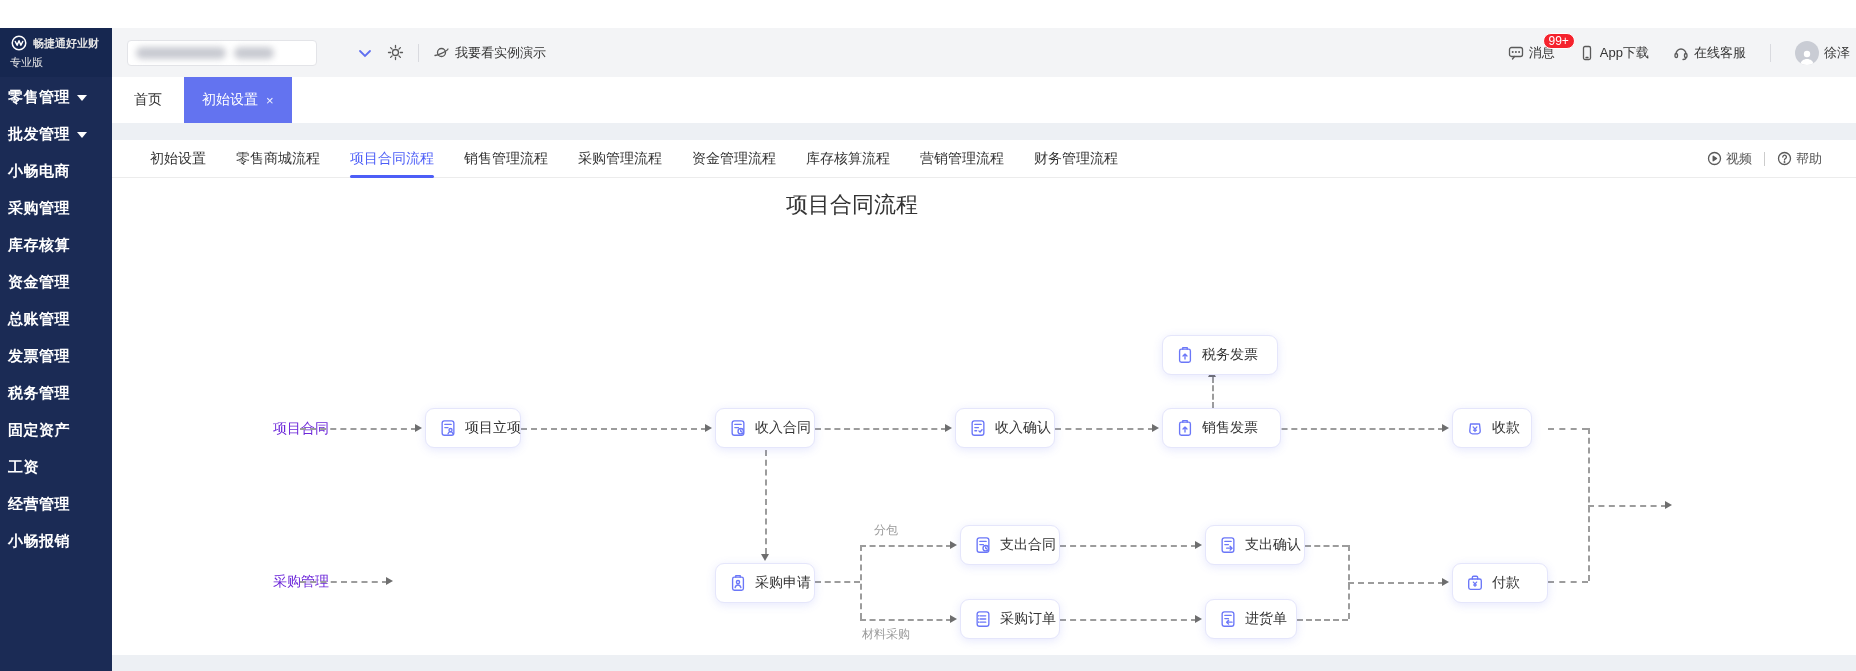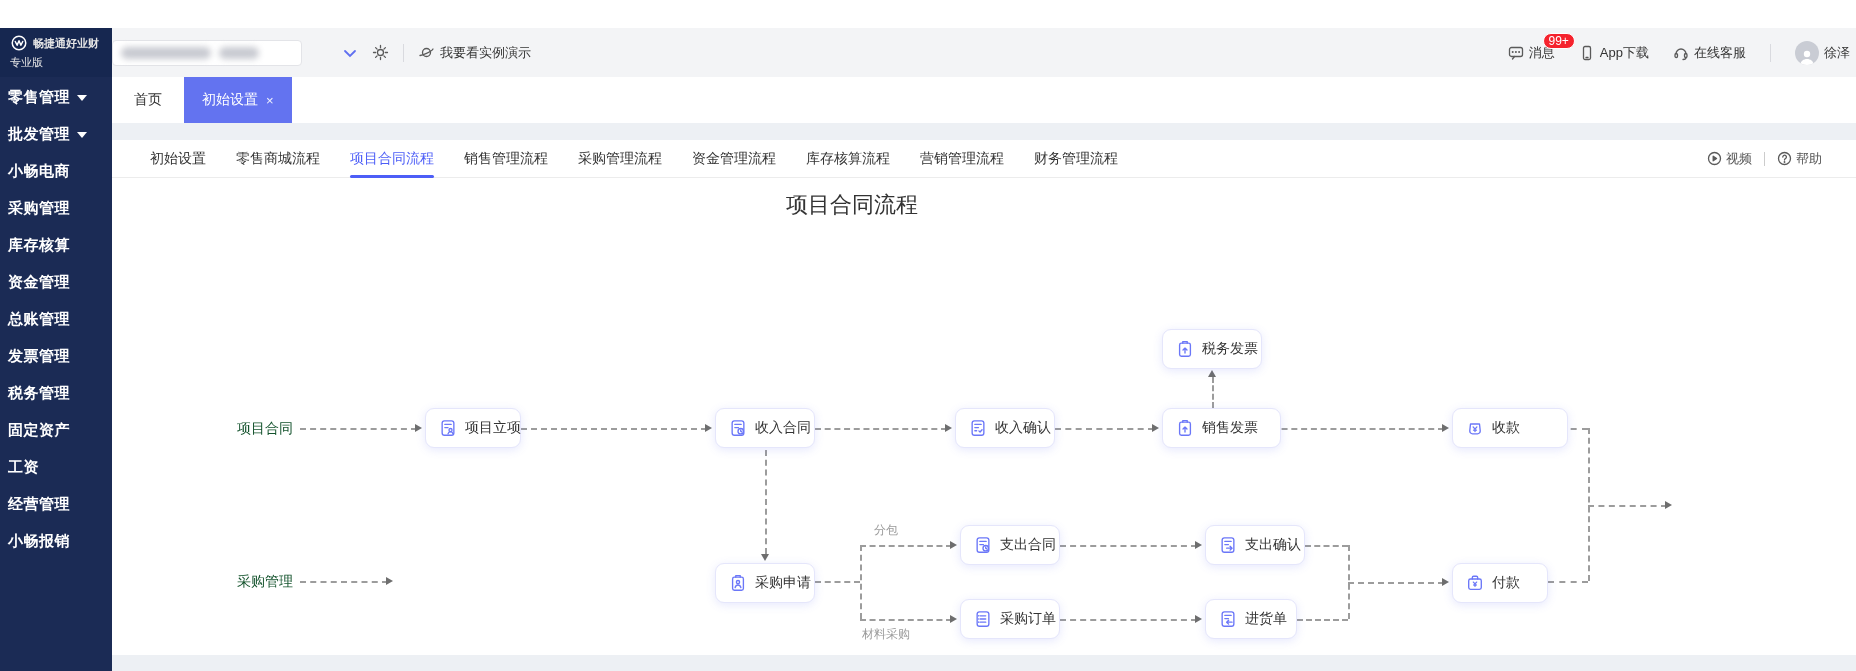--- a/index.html
+++ b/index.html
@@ -5,21 +5,21 @@
   * { margin:0; padding:0; box-sizing:border-box; }
   html,body { width:1856px; height:671px; overflow:hidden; background:#fff;
     font-family:"Liberation Sans","DejaVu Sans",sans-serif; }
 
   
   #app-header { position:absolute; left:0; top:28px; width:1856px; height:49px; background:#f3f4f6; display:flex; }
   #logo-block { width:112px; height:49px; background:#162750; color:#e5e5e5; flex:none; position:relative; }
   #logo-block .brand-row { display:flex; align-items:center; gap:5px; padding:6px 0 0 10px; }
   #logo-block .brand-name { font-size:11px; font-weight:bold; white-space:nowrap; }
   #logo-block .edition { font-size:11px; padding:3px 0 0 10px; }
-  .hdr-left { display:flex; align-items:center; padding-left:0; gap:14px; }
+  .hdr-left { display:flex; align-items:center; padding-left:15px; gap:14px; }
   #search-box { width:190px; height:26px; background:#fff; border:1px solid #e3e4e8; border-radius:4px; display:flex; align-items:center; padding:0 8px; }
   .blur-blob { height:12px; background:#c8cad1; border-radius:6px; filter:blur(3px); }
   .hdr-icon { display:inline-flex; align-items:center; }
   .divider { width:1px; height:18px; background:#d9dadf; }
   .hdr-text { font-size:13px; color:#333; }
   .hdr-right { margin-left:auto; display:flex; align-items:center; gap:24px; padding-right:6px; }
   .hitem { display:flex; align-items:center; gap:5px; font-size:13px; color:#333; position:relative; cursor:pointer; }
   .hbadge { position:absolute; top:-11px; right:-20px; background:#f5222d; color:#fff; font-size:12px; line-height:14px; padding:0 5px; border-radius:8px; border:1px solid #fff; }
   #avatar { width:24px; height:24px; border-radius:50%; background:#c9ccd4; overflow:hidden; display:inline-flex; align-items:flex-end; justify-content:center; }
   #username { font-size:13px; color:#333; max-width:40px; overflow:hidden; white-space:nowrap; }
@@ -42,21 +42,21 @@
   .ptab { font-size:14px; color:#333; cursor:pointer; position:relative; height:38px; display:flex; align-items:center; }
   .ptab.active { color:#4d5ef7; }
   .ptab.active::after { content:""; position:absolute; left:0; right:0; bottom:0; height:3px; background:#4d5ef7; border-radius:2px; }
   #tabs-right { margin-left:auto; display:flex; align-items:center; gap:8px; padding-right:34px; font-size:13px; color:#555; }
   #tabs-right .vdiv { width:1px; height:14px; background:#ccc; margin:0 4px; }
   #tabs-right .link { display:flex; align-items:center; gap:4px; cursor:pointer; }
 
   
   #canvas { position:relative; width:1744px; height:477px; background:#fff; }
   #flow-title { position:absolute; left:600px; top:12px; width:280px; text-align:center; font-size:22px; color:#333; font-weight:500; }
-  .row-label { position:absolute; font-size:14px; color:#14532d; font-weight:500; }
+  .row-label { position:absolute; font-size:14px; color:#6d28d9; font-weight:500;margin-left:36px; }
   .edge-label { position:absolute; font-size:12px; color:#9a9a9a; }
   .node { position:absolute; height:40px; background:#fff; border:1px solid #e5e6fb; border-radius:9px;
     box-shadow:0 2px 10px rgba(99,110,245,.16); display:flex; align-items:center; gap:8px; padding-left:13px; cursor:pointer; }
   .nlabel { font-size:14px; color:#333; font-weight:500; white-space:nowrap; }
   .nsvg { stroke:#6b77f8; fill:none; stroke-width:1.5; stroke-linecap:round; stroke-linejoin:round; flex:none; }
   .hl { position:absolute; height:0; border-top:2px dashed #9c9c9c; }
   .vl { position:absolute; width:0; border-left:2px dashed #9c9c9c; }
   .ar { position:absolute; width:0; height:0; border-left:7px solid #6e6e6e; border-top:4px solid transparent; border-bottom:4px solid transparent; }
   .au { position:absolute; width:0; height:0; border-bottom:7px solid #6e6e6e; border-left:4px solid transparent; border-right:4px solid transparent; }
   .ad { position:absolute; width:0; height:0; border-top:7px solid #6e6e6e; border-left:4px solid transparent; border-right:4px solid transparent; }
@@ -320,37 +320,37 @@
       <span class="nlabel">收入合同</span>
     </div>
     <div class="node" style="left:843px;top:230px;width:100px">
       <svg class="nsvg" width="18" height="18" viewBox="0 0 20 20">
           <rect x="3.5" y="2" width="13" height="16" rx="2.5"></rect>
           <path d="M6.5 6h7M6.5 9.5h4M6.5 13h2"></path>
           <path d="M11 13.2l1.3 1.3 2.2-2.5"></path>
         </svg>
       <span class="nlabel">收入确认</span>
     </div>
-    <div class="node" style="left:1050px;top:151px;width:100px">
+    <div class="node" style="left:1050px;top:157px;width:116px">
       <svg class="nsvg" width="18" height="18" viewBox="0 0 20 20">
           <rect x="4" y="3.5" width="12" height="14.5" rx="2"></rect>
           <path d="M7.5 3.5v-1.7h5v1.7"></path>
           <path d="M10 14.5V9M7.8 11.2L10 9l2.2 2.2"></path>
         </svg>
       <span class="nlabel">税务发票</span>
     </div>
     <div class="node" style="left:1050px;top:230px;width:119px">
       <svg class="nsvg" width="18" height="18" viewBox="0 0 20 20">
           <rect x="4" y="3.5" width="12" height="14.5" rx="2"></rect>
           <path d="M7.5 3.5v-1.7h5v1.7"></path>
           <path d="M10 14.5V9M7.8 11.2L10 9l2.2 2.2"></path>
         </svg>
       <span class="nlabel">销售发票</span>
     </div>
-    <div class="node" style="left:1340px;top:230px;width:116px">
+    <div class="node" style="left:1340px;top:230px;width:80px">
       <svg class="nsvg" width="18" height="18" viewBox="0 0 20 20">
           <path d="M6 5.5h8M5 5.5l-.8 7.6c-.2 1.8 1.2 3.4 3 3.4h5.6c1.8 0 3.2-1.6 3-3.4L15 5.5"></path>
           <path d="M7.9 8.8l2.1 2.4 2.1-2.4M10 11.2v2.8M8.4 12.4h3.2"></path>
         </svg>
       <span class="nlabel">收款</span>
     </div>
 
     <div class="node" style="left:603px;top:385px;width:100px">
       <svg class="nsvg" width="18" height="18" viewBox="0 0 20 20">
           <rect x="4" y="3.5" width="12" height="14.5" rx="2"></rect>

